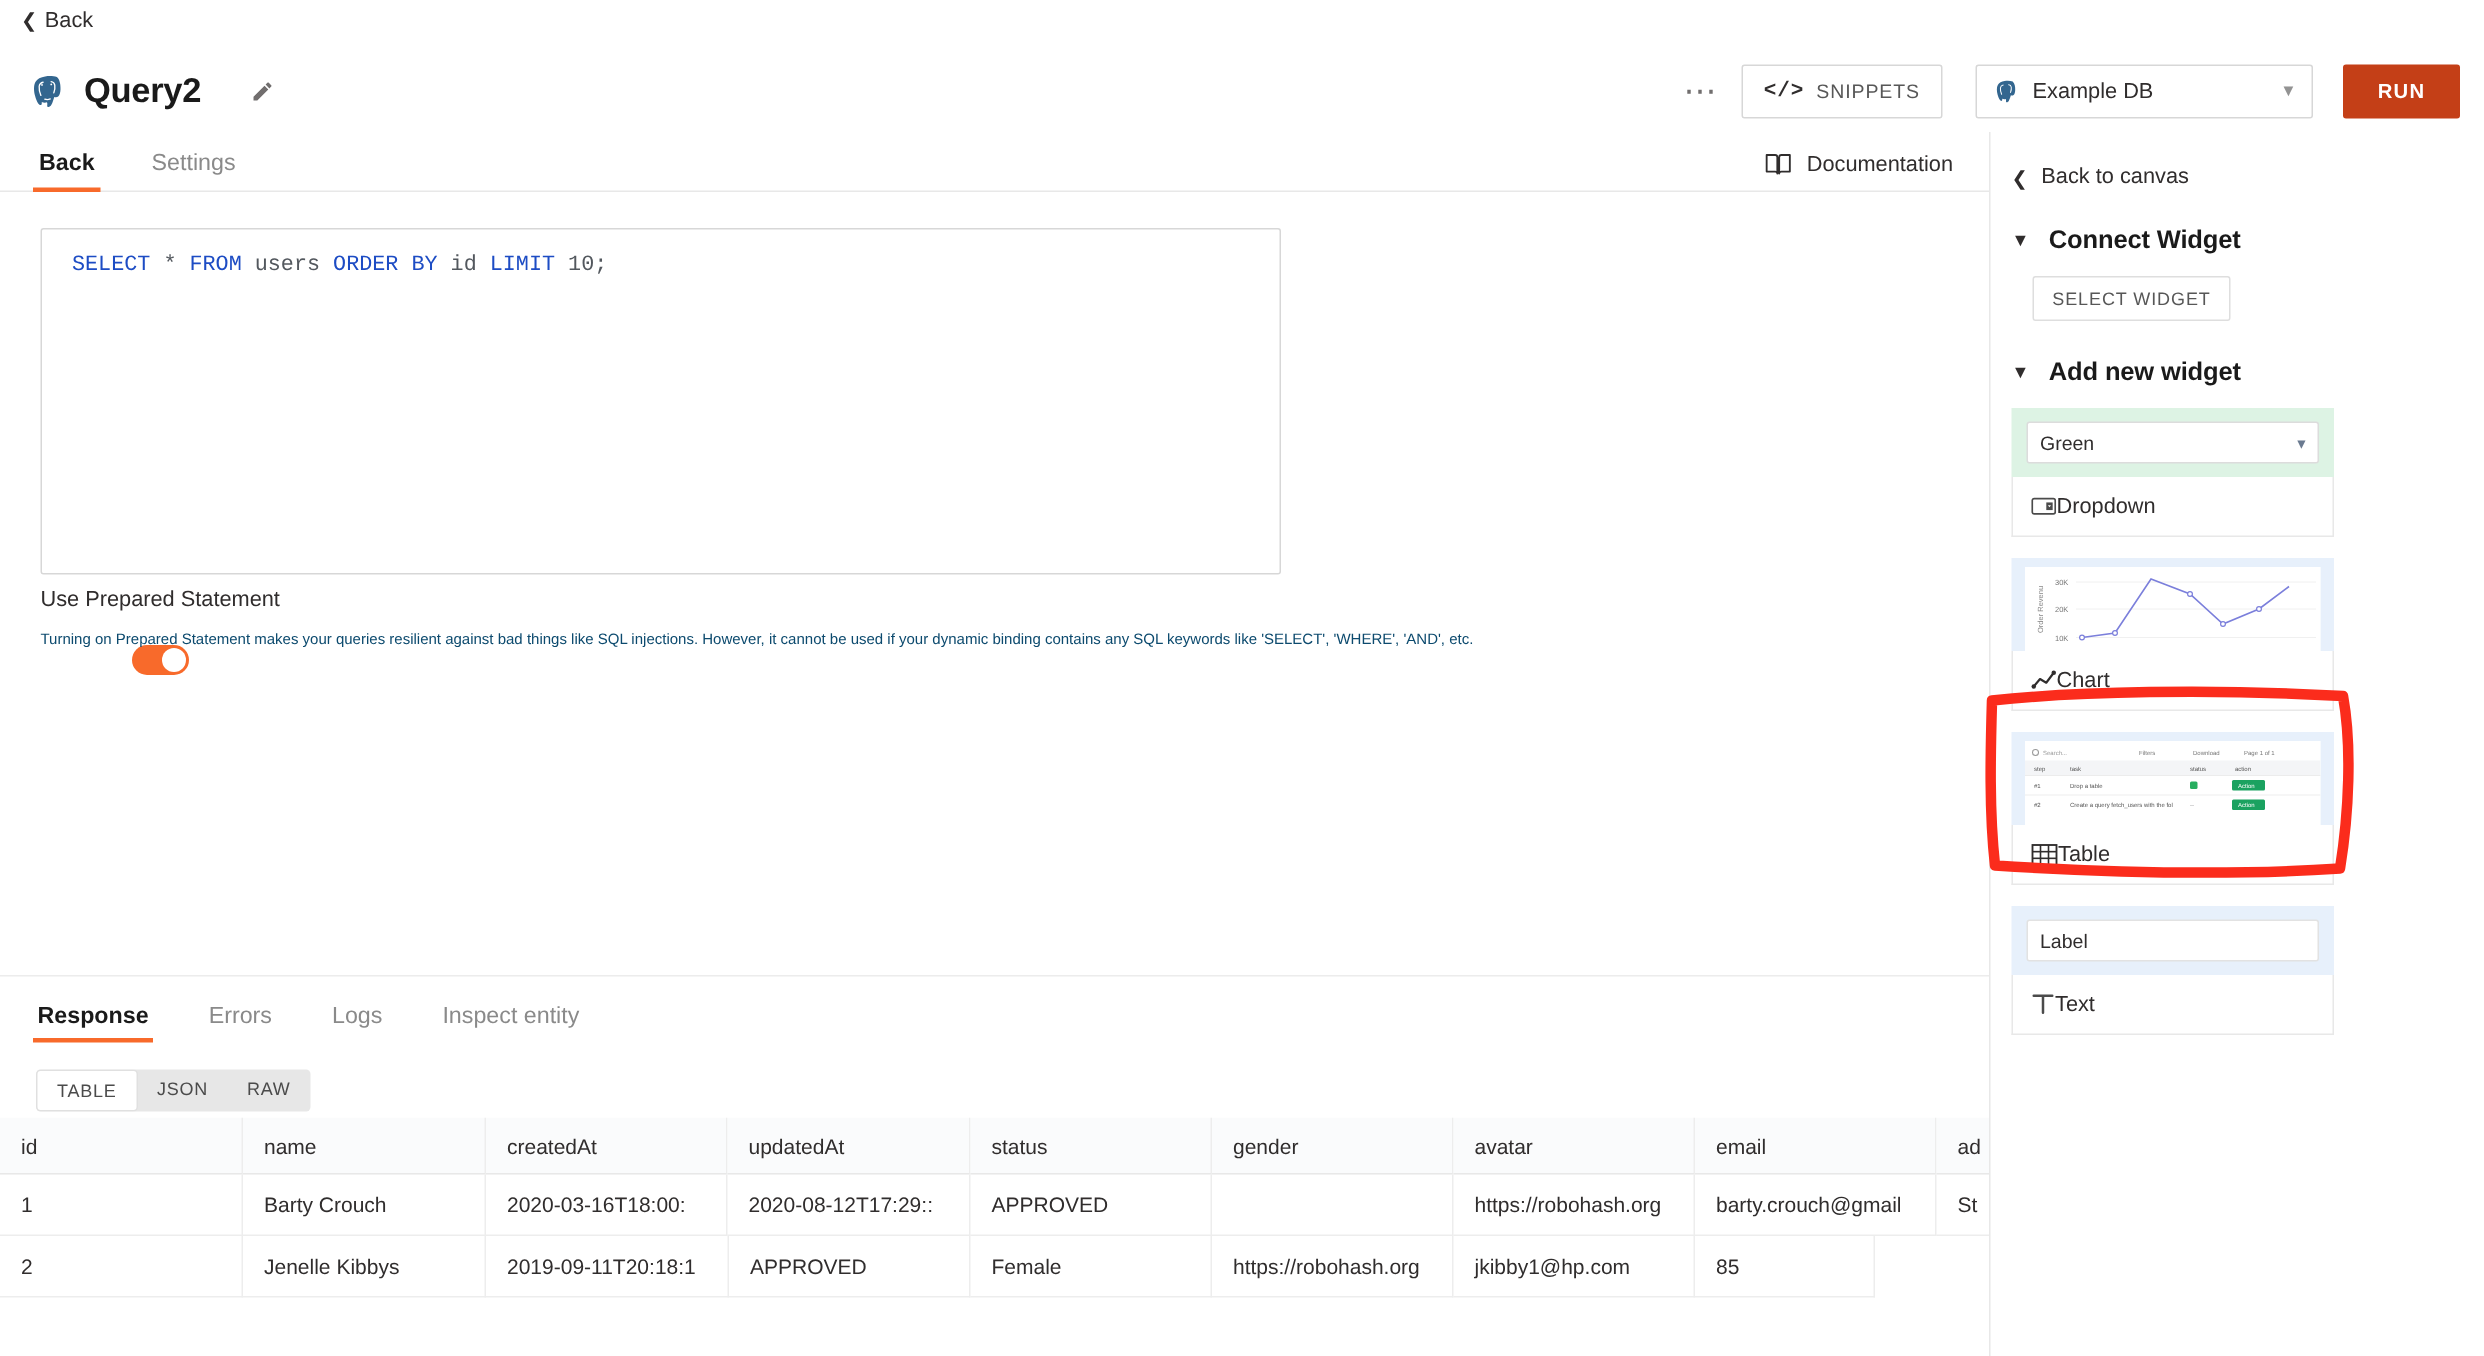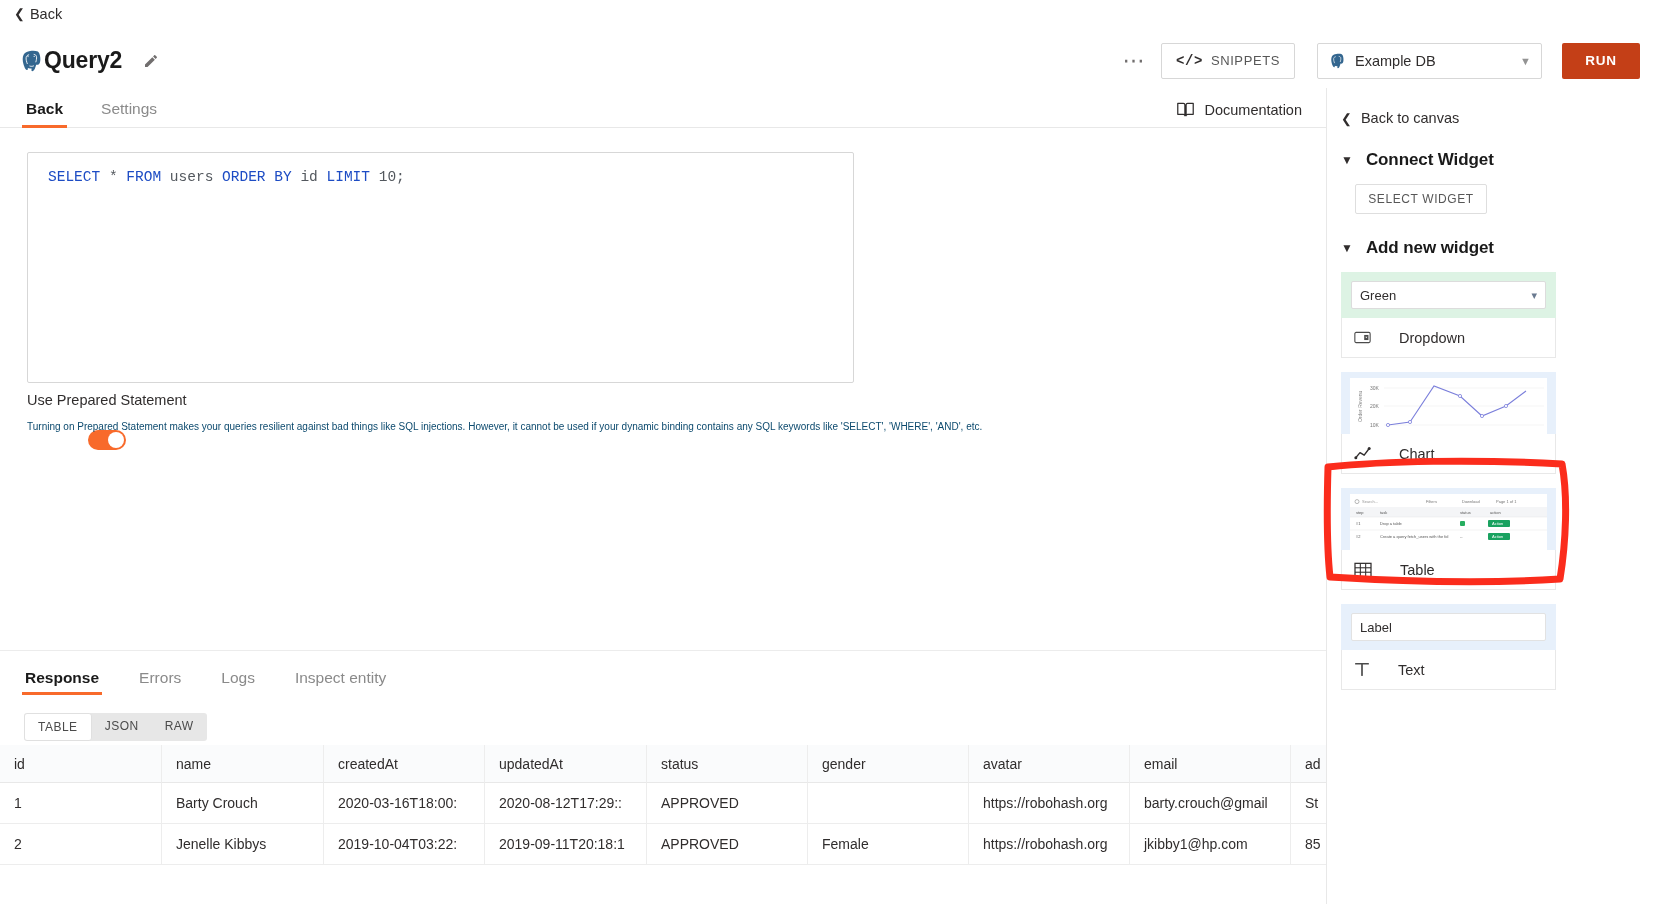--- a/index.html
+++ b/index.html
@@ -19,21 +19,21 @@
     display:flex; align-items:center; padding-left:14px;
   }
   .back-link { display:flex; align-items:center; gap:5px; font-size:14.5px; color:#302d2d; cursor:pointer; }
   .chev-l { font-size:13px; line-height:1; color:#302d2d; }
 
   
   .header {
     position:absolute; left:0; top:33px; width:1656px; height:55px;
     display:flex; align-items:center;
   }
-  .hdr-left { display:flex; align-items:center; padding-left:18px; }
+  .hdr-left { display:flex; align-items:center; gap:12px; padding-left:18px; }
   .pg-logo { width:26px; height:26px; display:block; }
   .query-title { font-size:23px; font-weight:700; letter-spacing:-.2px; color:#1a1a1a; }
   .pencil-btn {
     width:30px; height:30px; display:flex; align-items:center; justify-content:center;
     margin-left:14px; cursor:pointer; border-radius:3px;
   }
   .hdr-right { margin-left:auto; display:flex; align-items:center; gap:0; padding-right:16px; }
   .dots-btn {
     width:46px; height:32px; display:flex; align-items:center; justify-content:center;
     cursor:pointer; color:#716e6e; font-size:22px; letter-spacing:1px; line-height:0;
@@ -156,21 +156,21 @@
     color:#575757; cursor:pointer; border-radius:2px;
   }
 
   .wcard { margin:14px 14px 0 14px; width:215px; background:#fff; cursor:pointer; }
   .wcard .preview {
     height:46px; display:flex; align-items:center; justify-content:center; padding:0 10px;
   }
   .wcard .preview.green { background:#ddf3e4; }
   .wcard .preview.blue { background:#e7f0fb; }
   .wcard .row {
-    display:flex; align-items:center; gap:28px; height:40px; padding:0 12px;
+    display:flex; align-items:center; gap:0; height:40px; padding:0 12px;
     border:1px solid #e8e8e8; border-top:none; font-size:14.5px; color:#302d2d; background:#fff;
   }
   .mini-select {
     width:100%; height:28px; background:#fff; border:1px solid #dcdcdc; border-radius:2px;
     display:flex; align-items:center; padding:0 8px; font-size:13px; color:#302d2d;
   }
   .mini-select .cd { margin-left:auto; color:#6a7a90; font-size:11px; }
   .mini-label {
     width:100%; height:28px; background:#fff; border:1px solid #e2e2e2; border-radius:2px;
     display:flex; align-items:center; padding:0 8px; font-size:13px; color:#302d2d;
@@ -295,21 +295,20 @@
       <div class="rt-cell c-updated">2020-08-12T17:29::</div>
       <div class="rt-cell c-status">APPROVED</div>
       <div class="rt-cell c-gender"></div>
       <div class="rt-cell c-avatar">https://robohash.org</div>
       <div class="rt-cell c-email">barty.crouch@gmail</div>
       <div class="rt-cell c-addr">St</div>
     </div>
     <div class="rt-row rt-body">
       <div class="rt-cell c-id">2</div>
       <div class="rt-cell c-name">Jenelle Kibbys</div>
-      <div class="rt-cell c-created">2019-10-04T03:22:</div>
       <div class="rt-cell c-updated">2019-09-11T20:18:1</div>
       <div class="rt-cell c-status">APPROVED</div>
       <div class="rt-cell c-gender">Female</div>
       <div class="rt-cell c-avatar">https://robohash.org</div>
       <div class="rt-cell c-email">jkibby1@hp.com</div>
       <div class="rt-cell c-addr">85</div>
     </div>
   </div>
 
   <div class="sidebar">

